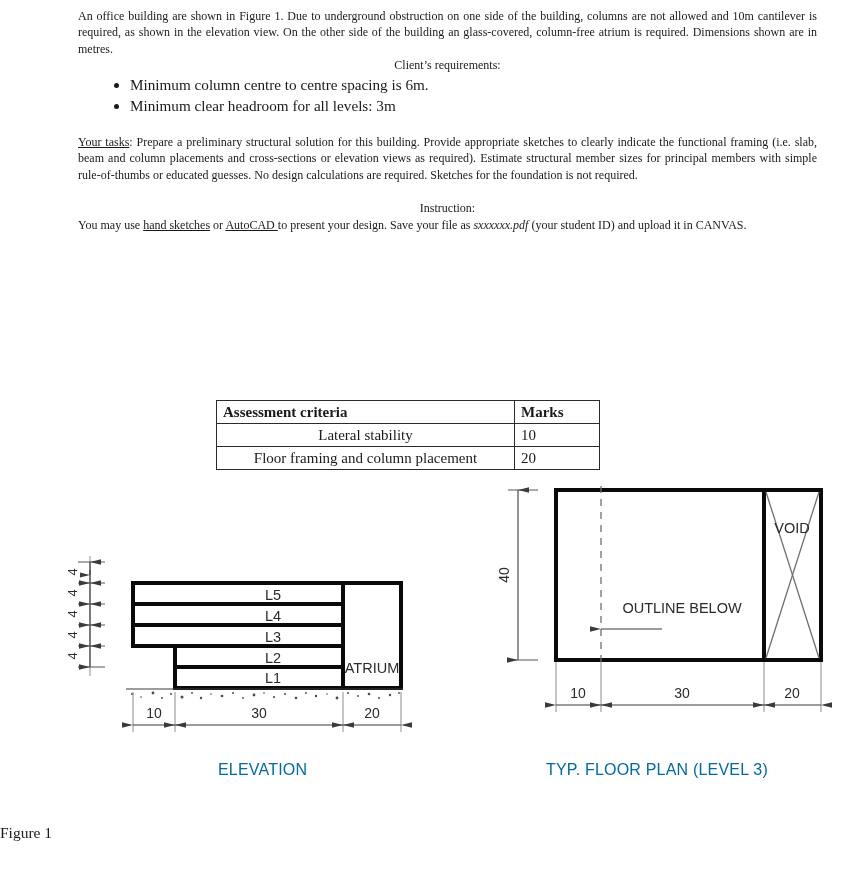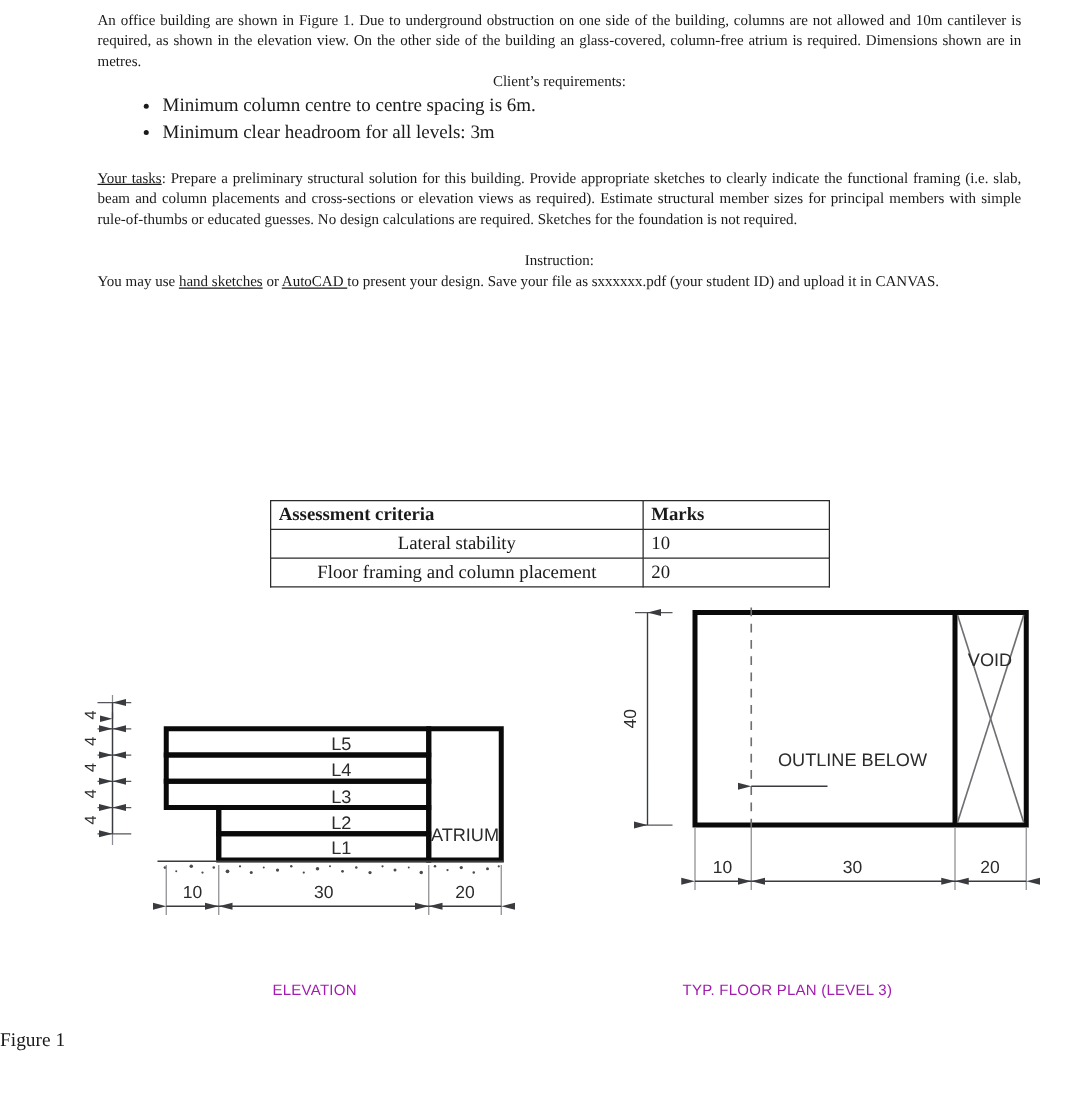--- a/index.html
+++ b/index.html
@@ -25,40 +25,40 @@
     width: 739px;
   }
   .para {
     font-size: 12px;
     line-height: 1.37;
     text-align: justify;
     margin: 0;
   }
   .nojust { text-align: center; }
   .u { text-decoration: underline; }
-  .ital { }
+  .ital { font-style: italic; }
 
   ul.reqs {
     margin: 0;
     padding-left: 52px;
     list-style-type: disc;
   }
   ul.reqs li {
     font-size: 15.2px;
     line-height: 1.42;
     font-family: Liberation Serif, serif;
   }
   .gap-md { height: 17px; }
 
   
   .criteria-wrap {
     position: absolute;
     left: 216px;
     top: 400px;
-    width: 448px;
+    width: 384px;
     font-family: Liberation Serif, serif;
   }
   table.criteria {
     border-collapse: collapse;
     width: 100%;
     font-size: 15px;
   }
   table.criteria td, table.criteria th {
     border: 1px solid #2a2a2a;
     padding: 1px 6px;
@@ -72,25 +72,24 @@
   
   .drawing {
     position: absolute;
   }
   #elevation-drawing { left: 58px; top: 470px; }
   #plan-drawing      { left: 496px; top: 470px; }
 
   .cad-caption {
     position: absolute;
     font-family: "Liberation Sans", sans-serif;
-    font-size: 12px;
+    font-size: 16px;
     letter-spacing: 0.2px;
-    color: #a21caf;
+    color: #0369a1;
     white-space: nowrap;
-    margin-top: 24px;
   }
   #caption-elevation { left: 218px; top: 761px; }
   #caption-plan      { left: 546px; top: 761px; }
 
   .figure-caption {
     position: absolute;
     left: 0;
     top: 824px;
     width: 857px;
     text-align: left;

